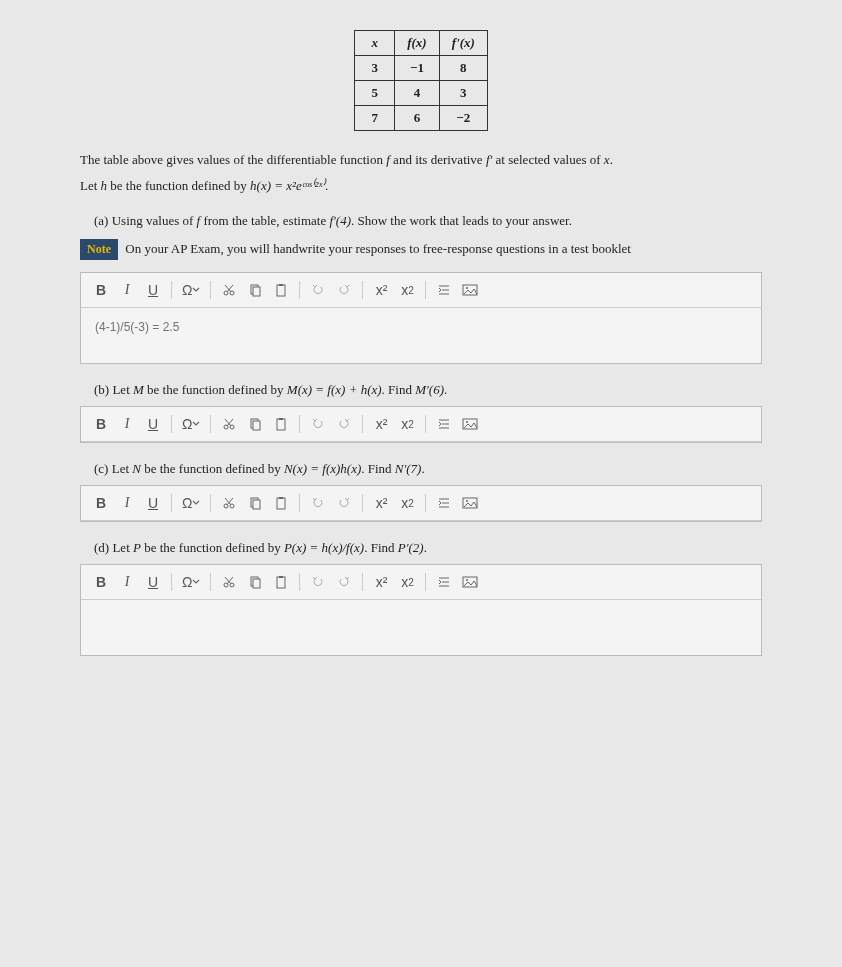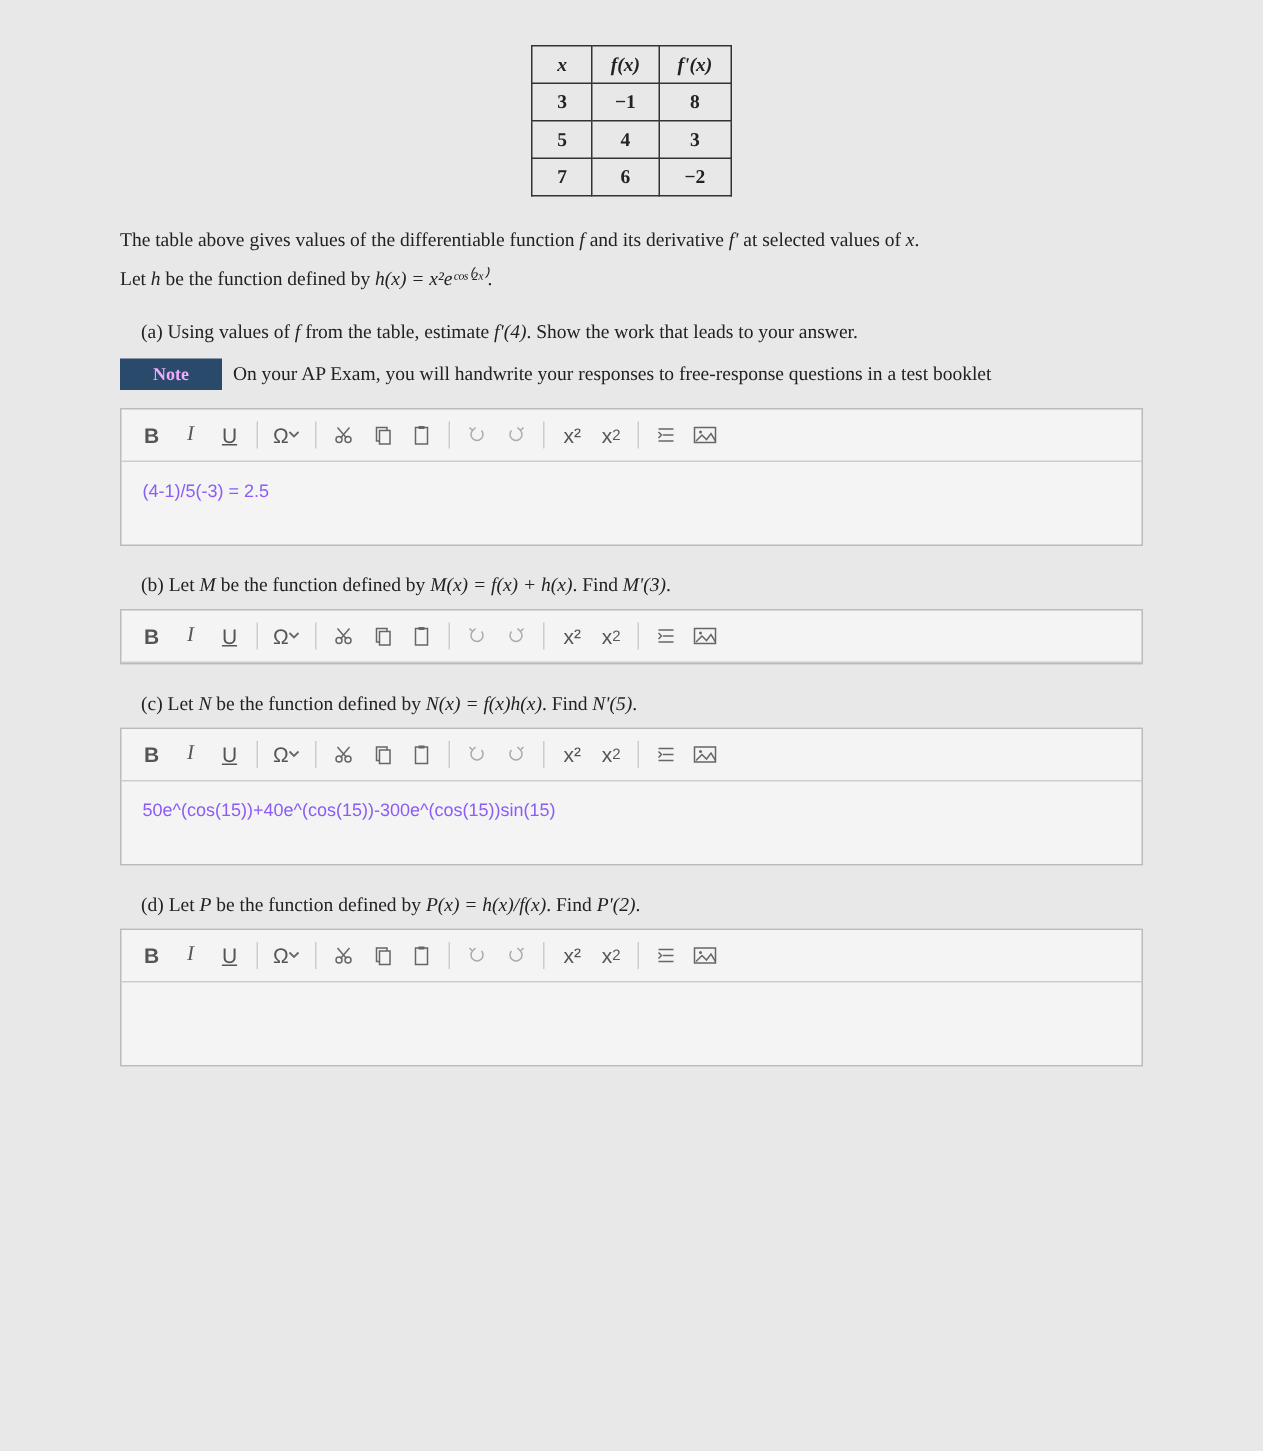--- a/index.html
+++ b/index.html
@@ -24,22 +24,22 @@
     font-size: 13px;
     min-width: 40px;
   }
   .intro-text { margin: 8px 0; line-height: 1.4; }
   .math-i { font-style: italic; font-family: 'Times New Roman', serif; }
   .part { margin: 18px 14px 6px; }
   .note-row { margin: 10px 0 12px; }
   .note-badge {
     display: inline-block;
     background: #2a4a6b;
-    color: #f0abfc;
-    padding: 3px 22px;
+    color: #eab308;
+    padding: 3px 7px;
     font-weight: bold;
     font-size: 12px;
     margin-right: 4px;
   }
   .editor {
     border: 1px solid #bbb;
     background: #f4f4f4;
     margin: 8px 0 18px;
   }
   .toolbar {
@@ -68,21 +68,21 @@
     width: 1px;
     height: 18px;
     background: #ccc;
     margin: 0 4px;
   }
   .editor-body {
     padding: 12px 14px;
     min-height: 55px;
     font-family: Arial, sans-serif;
     font-size: 12px;
-    color: #8b5cf6;
+    color: #737373;
   }
   .sub-x { font-size: 10px; vertical-align: sub; }
   svg { display: block; }
 </style>
 </head>
 <body>
 
 <table class="data-table">
   <tbody>
       <tr>
@@ -184,21 +184,21 @@
           <rect x="1" y="1" width="14" height="10" fill="none" stroke="#666"></rect>
           <circle cx="5" cy="4" r="1" fill="#666"></circle>
           <path d="M2 10 L6 6 L9 9 L12 5 L15 10" stroke="#666" fill="none"></path>
         </svg>
       </span>
   </div>
   <div class="editor-body">(4-1)/5(-3) = 2.5</div>
 </div>
 
 <p class="part">
-  <span>(b)</span><span>  Let </span><span class="math-i">M</span><span> be the function defined by </span><span class="math-i">M(x) = f(x) + h(x)</span><span>. Find </span><span class="math-i">M'(3)</span><span>.</span>
+  <span>(b)</span><span>  Let </span><span class="math-i">M</span><span> be the function defined by </span><span class="math-i">M(x) = f(x) + h(x)</span><span>. Find </span><span class="math-i">M'(6)</span><span>.</span>
 </p>
 
 <div class="editor">
   <div class="toolbar">
     <span class="tb-btn bold">B</span>
     <span class="tb-btn italic">I</span>
     <span class="tb-btn underline">U</span>
     <span class="sep"></span>
     <span class="tb-btn">
         <span>Ω</span>
@@ -253,21 +253,21 @@
         <svg width="16" height="12" viewBox="0 0 16 12">
           <rect x="1" y="1" width="14" height="10" fill="none" stroke="#666"></rect>
           <circle cx="5" cy="4" r="1" fill="#666"></circle>
           <path d="M2 10 L6 6 L9 9 L12 5 L15 10" stroke="#666" fill="none"></path>
         </svg>
       </span>
   </div>
 </div>
 
 <p class="part">
-  <span>(c)</span><span>  Let </span><span class="math-i">N</span><span> be the function defined by </span><span class="math-i">N(x) = f(x)h(x)</span><span>. Find </span><span class="math-i">N'(5)</span><span>.</span>
+  <span>(c)</span><span>  Let </span><span class="math-i">N</span><span> be the function defined by </span><span class="math-i">N(x) = f(x)h(x)</span><span>. Find </span><span class="math-i">N'(7)</span><span>.</span>
 </p>
 
 <div class="editor">
   <div class="toolbar">
     <span class="tb-btn bold">B</span>
     <span class="tb-btn italic">I</span>
     <span class="tb-btn underline">U</span>
     <span class="sep"></span>
     <span class="tb-btn">
         <span>Ω</span>
@@ -319,21 +319,20 @@
         </svg>
       </span>
     <span class="tb-btn">
         <svg width="16" height="12" viewBox="0 0 16 12">
           <rect x="1" y="1" width="14" height="10" fill="none" stroke="#666"></rect>
           <circle cx="5" cy="4" r="1" fill="#666"></circle>
           <path d="M2 10 L6 6 L9 9 L12 5 L15 10" stroke="#666" fill="none"></path>
         </svg>
       </span>
   </div>
-  <div class="editor-body">50e^(cos(15))+40e^(cos(15))-300e^(cos(15))sin(15)</div>
 </div>
 
 <p class="part">
   <span>(d)</span><span>  Let </span><span class="math-i">P</span><span> be the function defined by </span><span class="math-i">P(x) = h(x)/f(x)</span><span>. Find </span><span class="math-i">P'(2)</span><span>.</span>
 </p>
 
 <div class="editor">
   <div class="toolbar">
     <span class="tb-btn bold">B</span>
     <span class="tb-btn italic">I</span>

